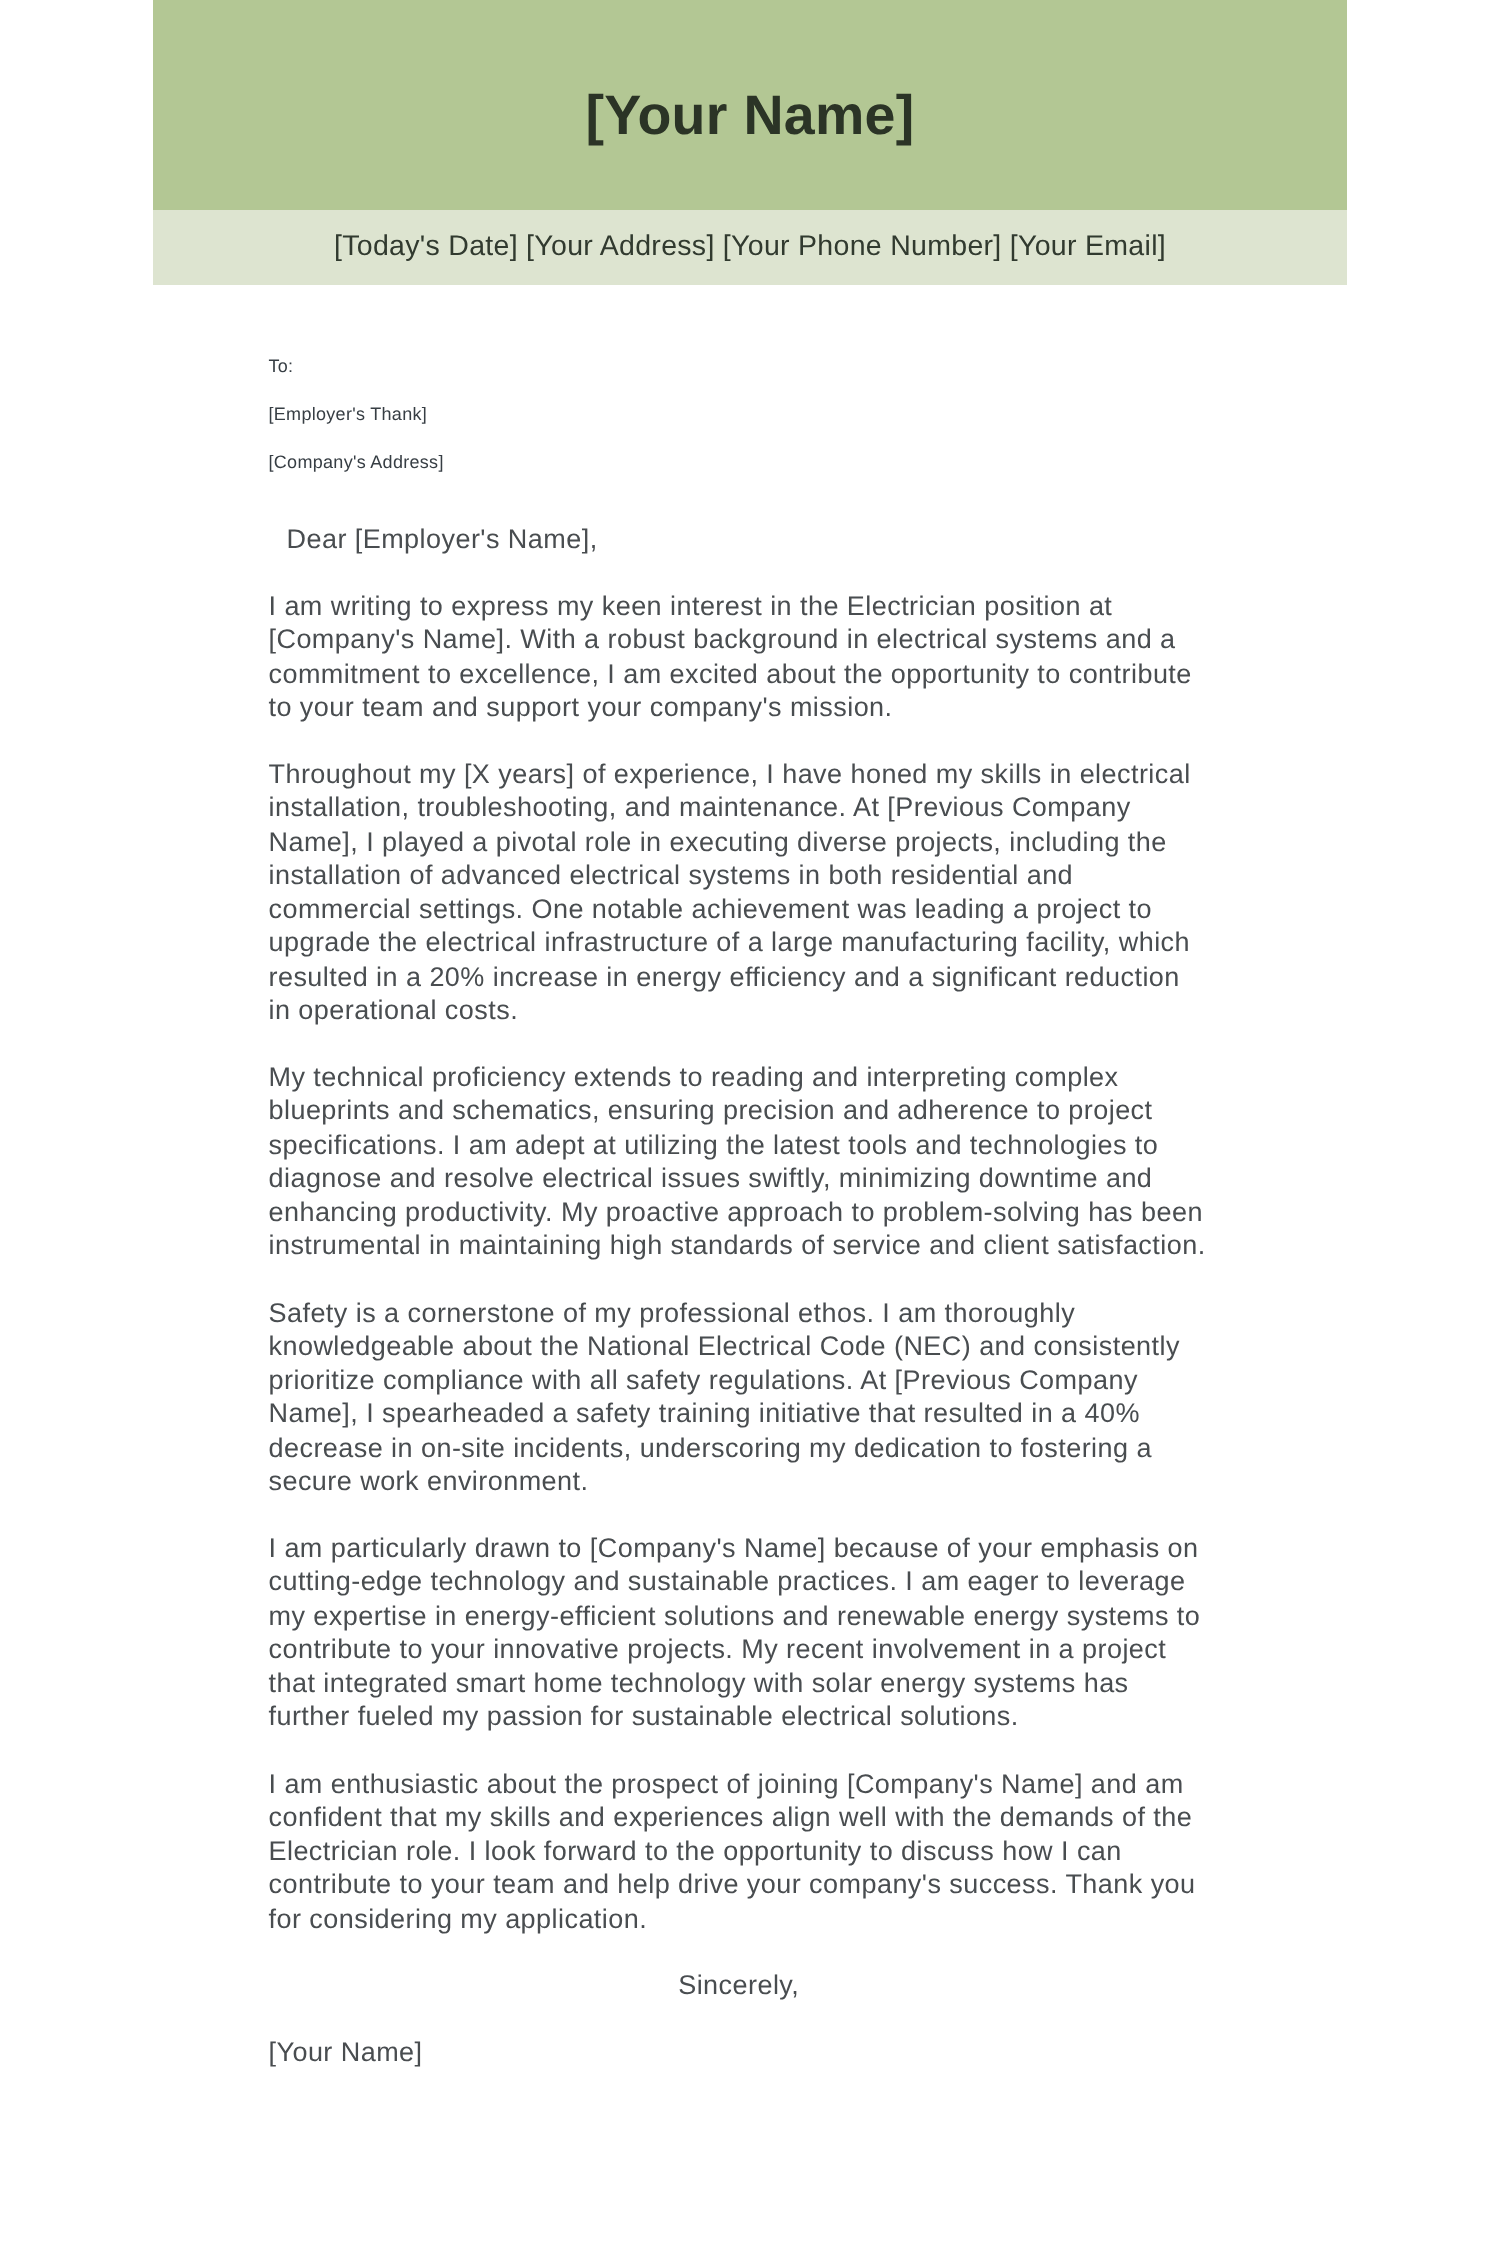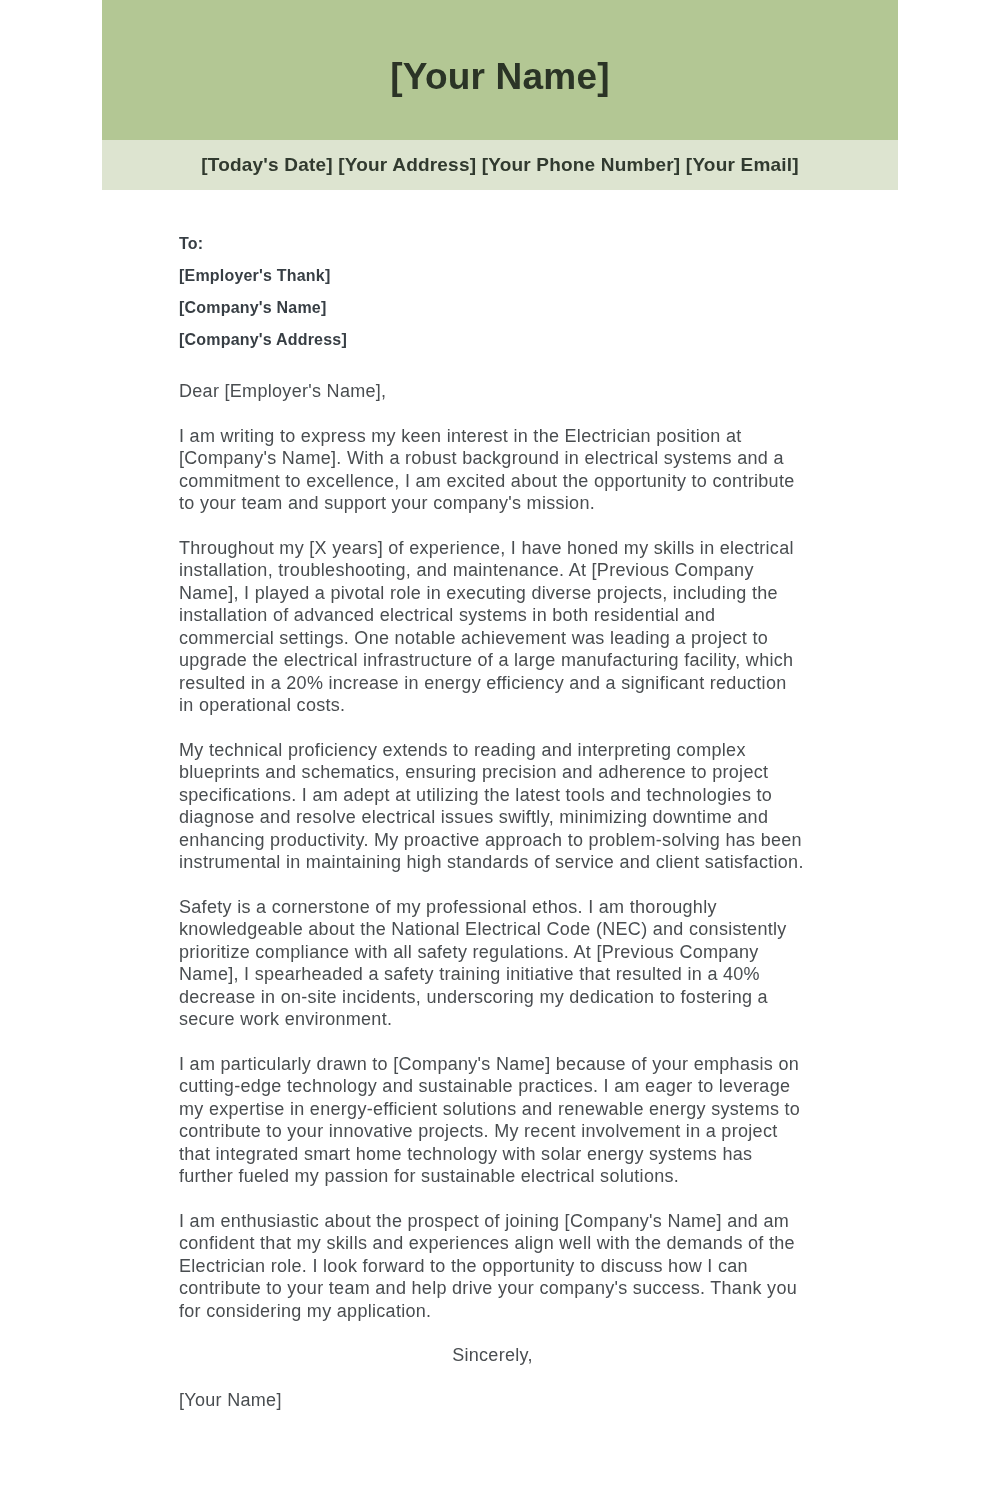--- a/index.html
+++ b/index.html
@@ -32,41 +32,41 @@
   }
   .contact-band {
     height: 50px;
     display: flex;
     align-items: center;
     justify-content: center;
   }
   .contact-line {
     margin: 0;
     font-size: 19px;
-    font-weight: 700;
+    font-weight: 400;
     letter-spacing: 0.2px;
   }
   .letter-body {
     padding: 38px 76px 0 77px;
     font-size: 18px;
     line-height: 22.5px;
     letter-spacing: 0.3px;
   }
   .recipient-block {
     margin: 0;
   }
   .recipient-line {
     margin: 0;
-    font-size: 16px;
-    font-weight: 700;
+    font-size: 12px;
+    font-weight: 400;
     line-height: 32px;
     letter-spacing: 0.2px;
   }
   .salutation {
-    margin: 24px 0 0 0;
+    margin: 24px 0 0 12px;
   }
   .para {
     margin: 22px 16px 0 0;
   }
   .closing {
     margin-top: 22px;
     text-align: center;
   }
   .signature {
     margin-top: 22px;
@@ -83,21 +83,20 @@
 
   <div class="contact-band" style="background-color: rgb(221, 228, 208);">
     <p class="contact-line" style="color: rgb(49, 58, 47);">[Today's Date] [Your Address] [Your Phone Number] [Your Email]</p>
   </div>
 
   <main class="letter-body" style="color: rgb(73, 77, 80);">
 
     <div class="recipient-block" style="color: rgb(55, 62, 68);">
       <p class="recipient-line">To:</p>
       <p class="recipient-line">[Employer's Thank]</p>
-      <p class="recipient-line">[Company's Name]</p>
       <p class="recipient-line">[Company's Address]</p>
     </div>
 
     <p class="salutation">Dear [Employer's Name],</p>
 
     <p class="para">I am writing to express my keen interest in the Electrician position at [Company's Name]. With a robust background in electrical systems and a commitment to excellence, I am excited about the opportunity to contribute to your team and support your company's mission.</p>
 
     <p class="para">Throughout my [X years] of experience, I have honed my skills in electrical installation, troubleshooting, and maintenance. At [Previous Company Name], I played a pivotal role in executing diverse projects, including the installation of advanced electrical systems in both residential and commercial settings. One notable achievement was leading a project to upgrade the electrical infrastructure of a large manufacturing facility, which resulted in a 20% increase in energy efficiency and a significant reduction in operational costs.</p>
 
     <p class="para">My technical proficiency extends to reading and interpreting complex blueprints and schematics, ensuring precision and adherence to project specifications. I am adept at utilizing the latest tools and technologies to diagnose and resolve electrical issues swiftly, minimizing downtime and enhancing productivity. My proactive approach to problem-solving has been instrumental in maintaining high standards of service and client satisfaction.</p>

